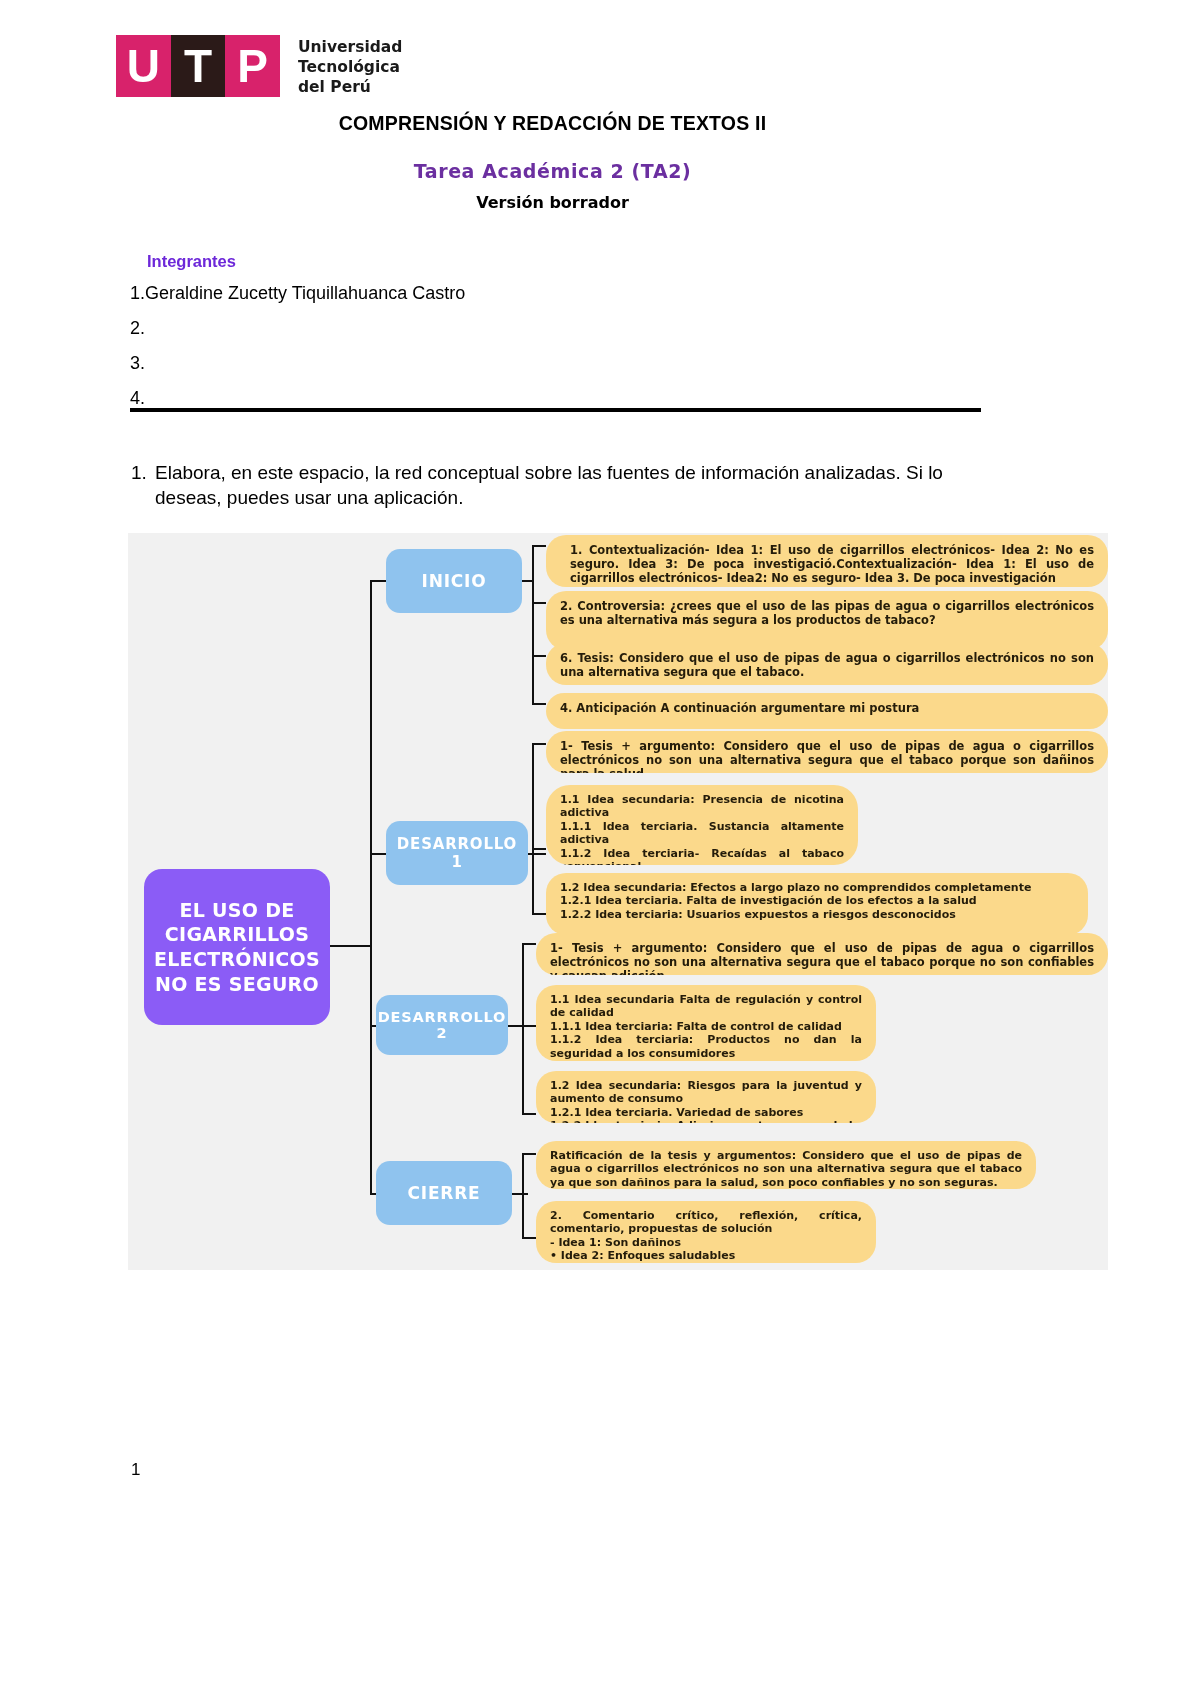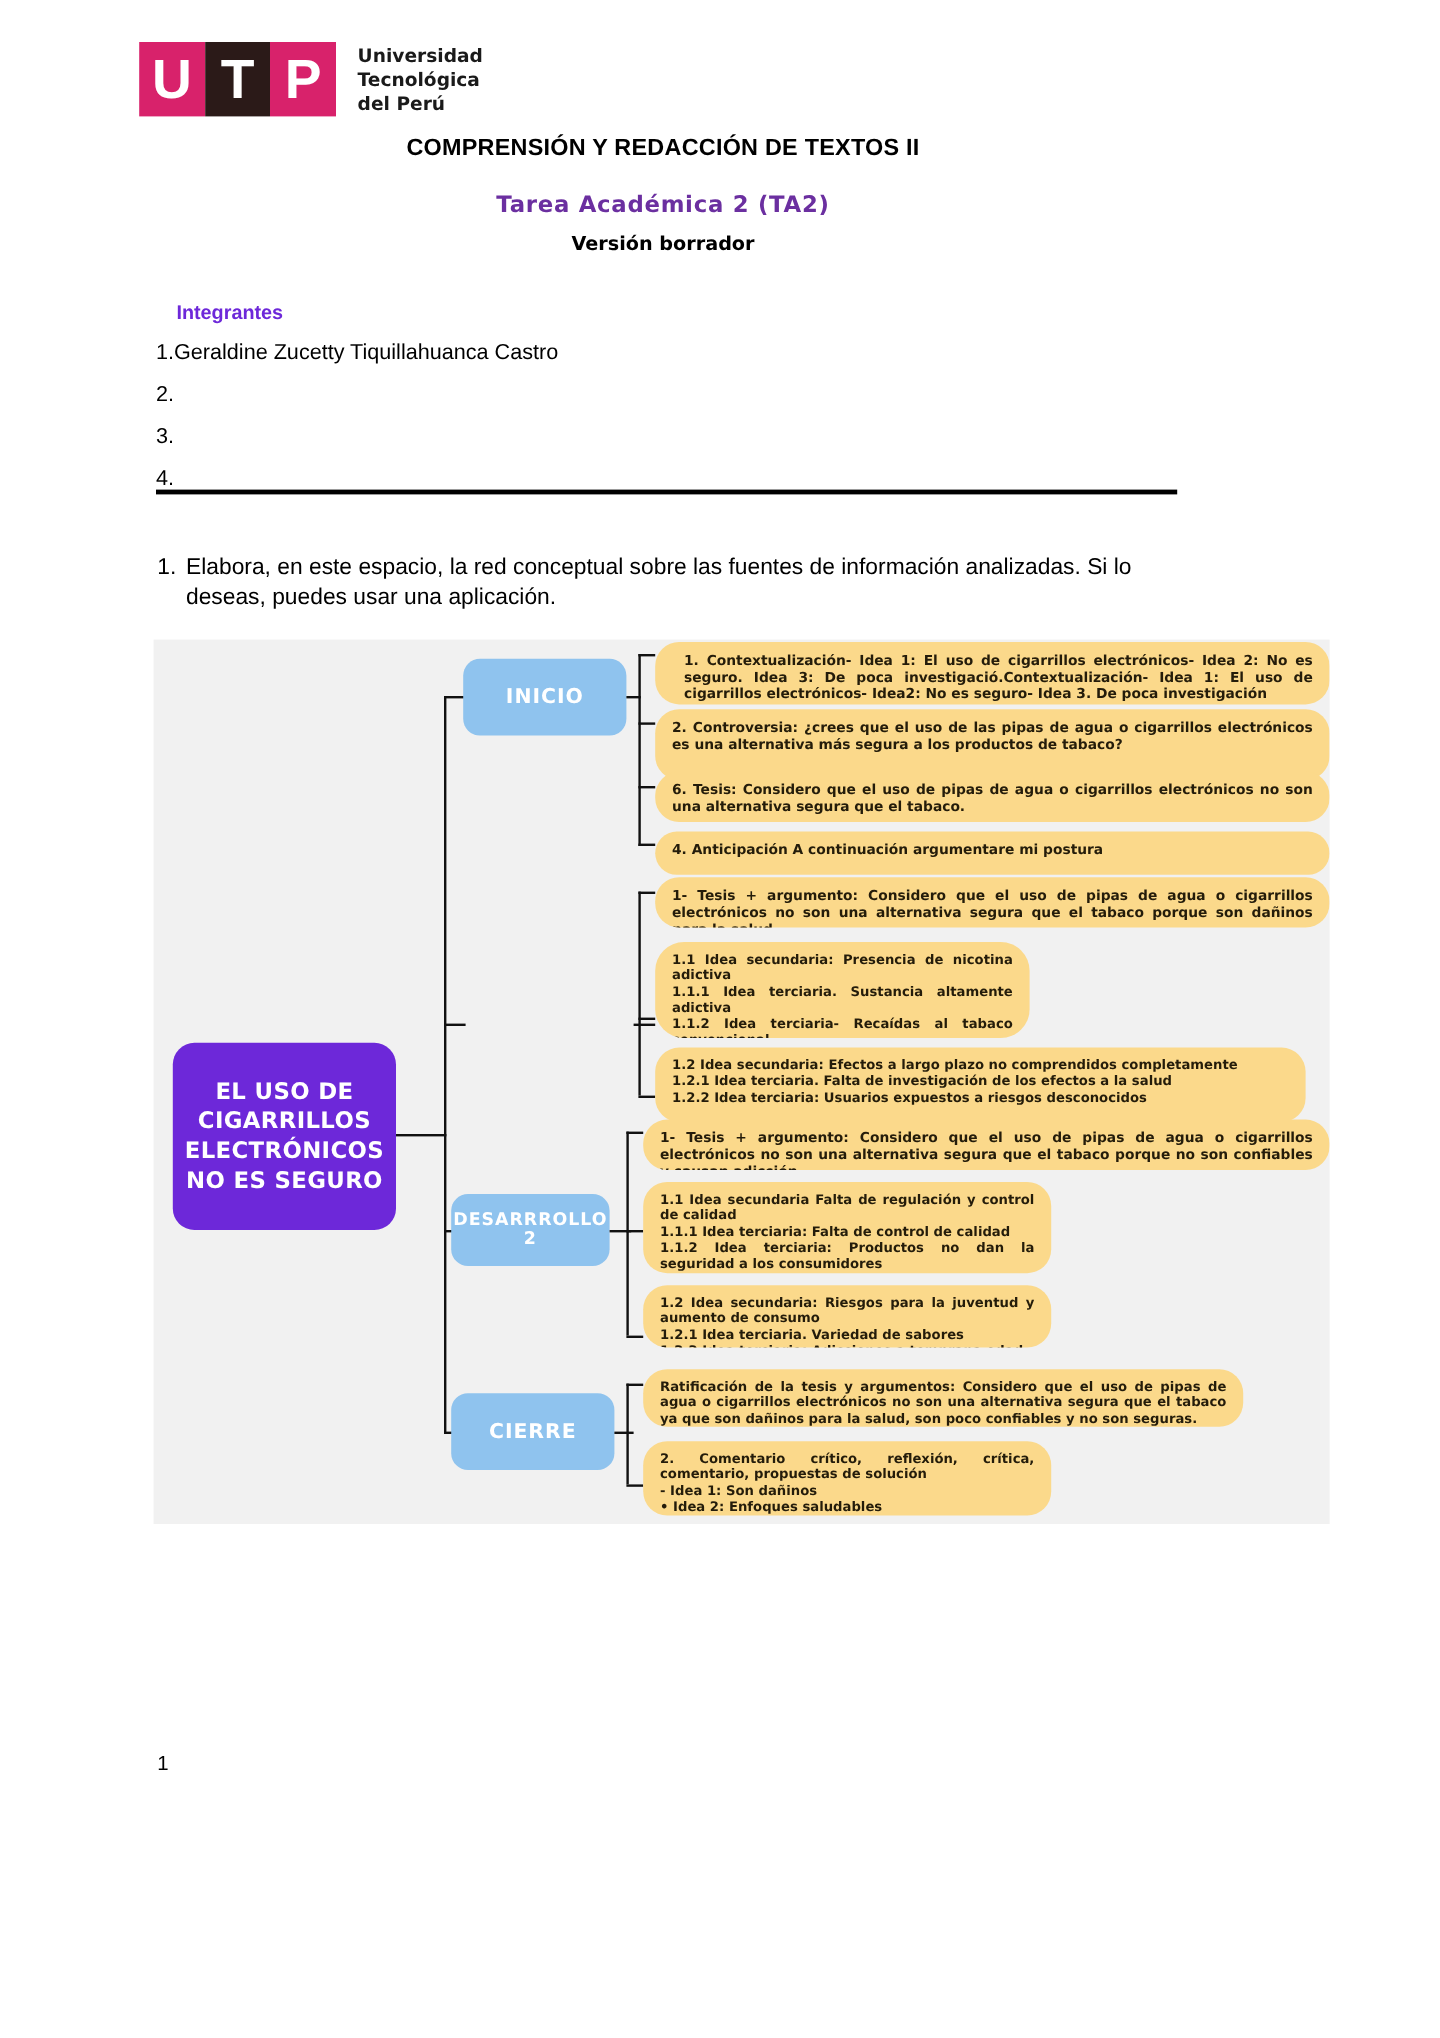--- a/index.html
+++ b/index.html
@@ -167,21 +167,21 @@
     position: absolute;
     box-sizing: border-box;
   }
 
   
   .root-node {
     left: 16px;
     top: 336px;
     width: 186px;
     height: 156px;
-    background: #6d28d9;
+    background: #8b5cf6;
     border-radius: 18px;
     color: #ffffff;
     font-family: "DejaVu Sans", sans-serif;
     font-weight: bold;
     font-size: 19px;
     line-height: 1.3;
     display: flex;
     align-items: center;
     justify-content: center;
     text-align: center;
@@ -282,20 +282,21 @@
       <div class="conn h" style="left:202px; top:412px; width:42px;"></div>
       <div class="conn v" style="left:242px; top:48px; height:614px;"></div>
       <div class="conn h" style="left:242px; top:47px; width:18px;"></div>
       <div class="conn h" style="left:242px; top:320px; width:18px;"></div>
       <div class="conn h" style="left:242px; top:492px; width:8px;"></div>
       <div class="conn h" style="left:242px; top:660px; width:8px;"></div>
 
       <div class="node root-node">EL USO DE CIGARRILLOS ELECTRÓNICOS NO ES SEGURO</div>
 
       <div class="node stage-node stage-inicio">INICIO</div>
+      <div class="node stage-node stage-des1">DESARROLLO 1</div>
       <div class="node stage-node stage-des2">DESARRROLLO 2</div>
       <div class="node stage-node stage-cierre">CIERRE</div>
 
       <div class="conn v" style="left:404px; top:12px; height:160px;"></div>
       <div class="conn h" style="left:394px; top:47px; width:12px;"></div>
       <div class="conn h" style="left:404px; top:12px; width:14px;"></div>
       <div class="conn h" style="left:404px; top:69px; width:14px;"></div>
       <div class="conn h" style="left:404px; top:122px; width:14px;"></div>
       <div class="conn h" style="left:404px; top:170px; width:14px;"></div>
 

